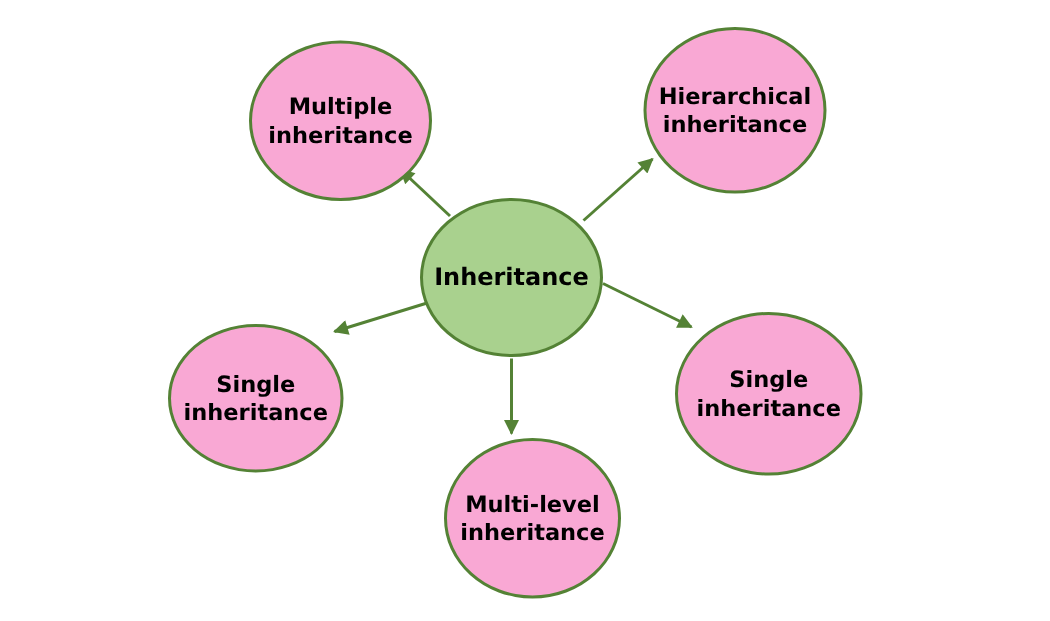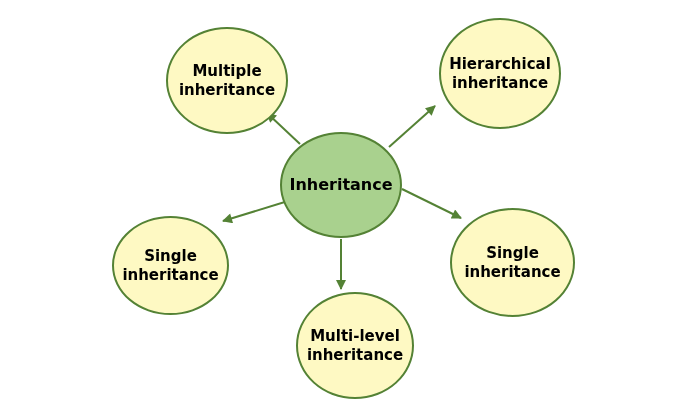--- a/index.html
+++ b/index.html
@@ -28,36 +28,36 @@
     align-items: center;
     justify-content: center;
     text-align: center;
     border: 2px solid #548235;
     border-radius: 50%;
     box-sizing: border-box;
     color: #000000;
     font-weight: bold;
   }
   .node-outer {
-    background: #fef9c3;
+    background: #f9a8d4;
     font-size: 15px;
     line-height: 19px;
   }
   .node-center {
     background: #a9d18e;
     font-size: 16px;
     line-height: 20px;
   }
   .node-label {
     white-space: pre-line;
     padding: 0 4px;
   }
   .pos-center       { left: 280px; top: 132px; width: 122px; height: 106px; }
   .pos-multiple     { left: 166px; top:  27px; width: 122px; height: 107px; }
-  .pos-hierarchical { left: 439px; top:  18px; width: 122px; height: 111px; }
+  .pos-hierarchical { left: 429px; top:  18px; width: 122px; height: 111px; }
   .pos-hybrid       { left: 112px; top: 216px; width: 117px; height:  99px; }
   .pos-single       { left: 450px; top: 208px; width: 125px; height: 109px; }
   .pos-multilevel   { left: 296px; top: 292px; width: 118px; height: 107px; }
 </style>
 </head>
 <body>
 
 <div class="canvas">
 
   <svg class="connector-layer" width="700" height="414" viewBox="0 0 700 414" xmlns="http://www.w3.org/2000/svg">

